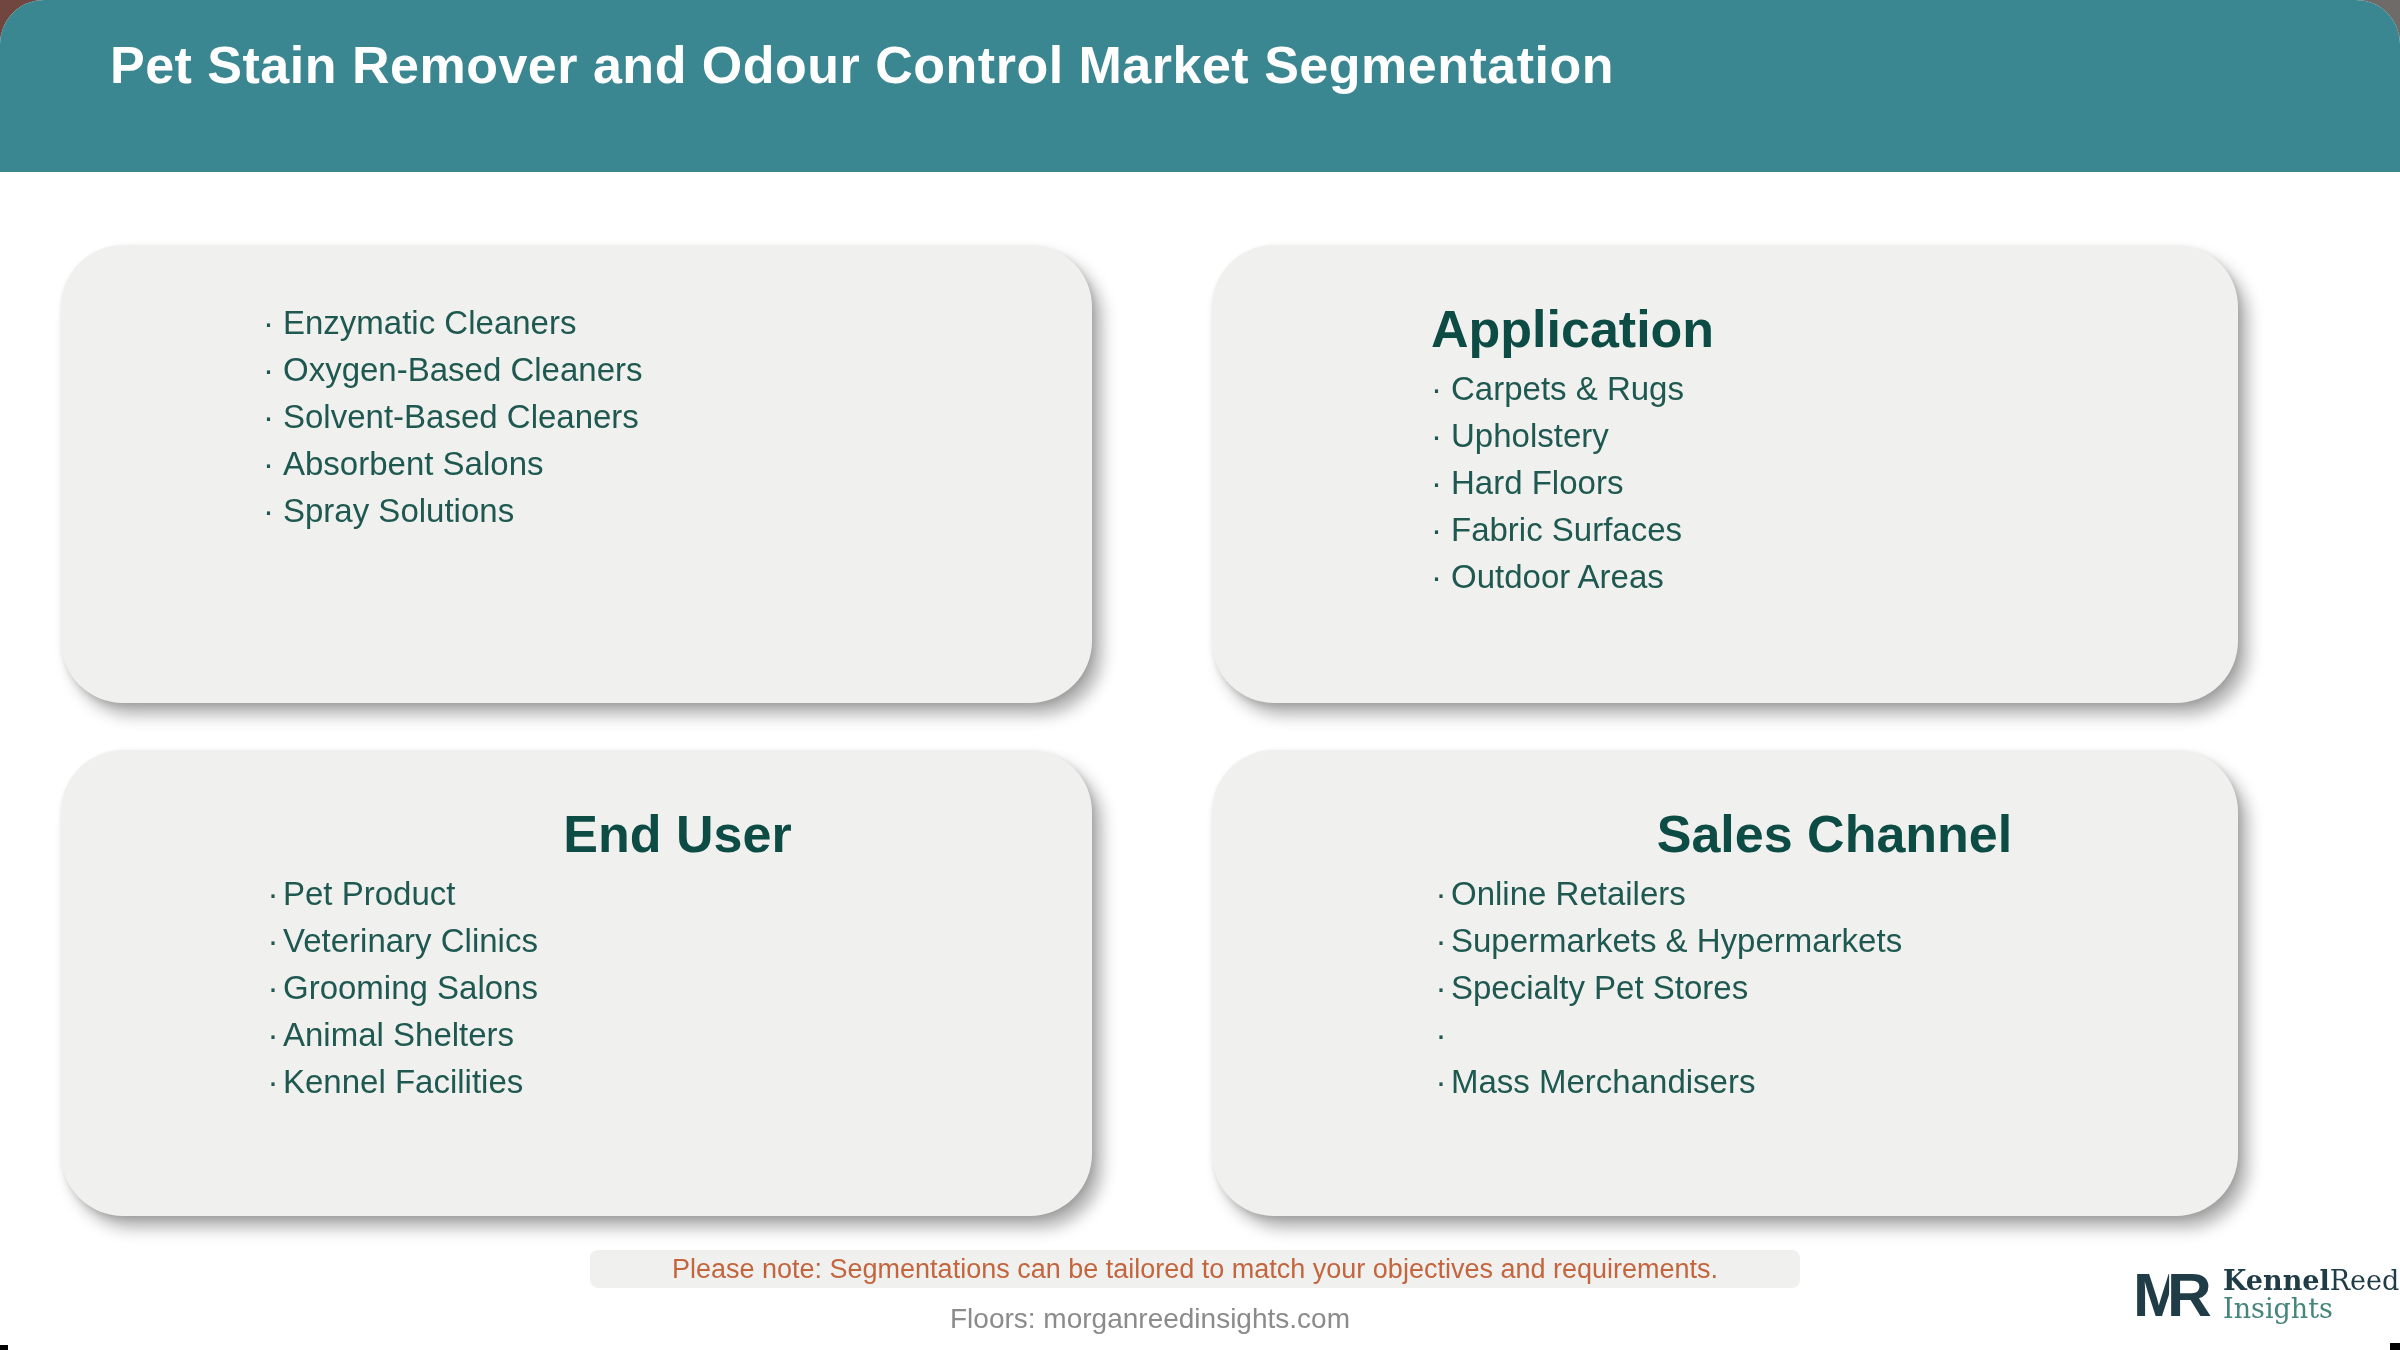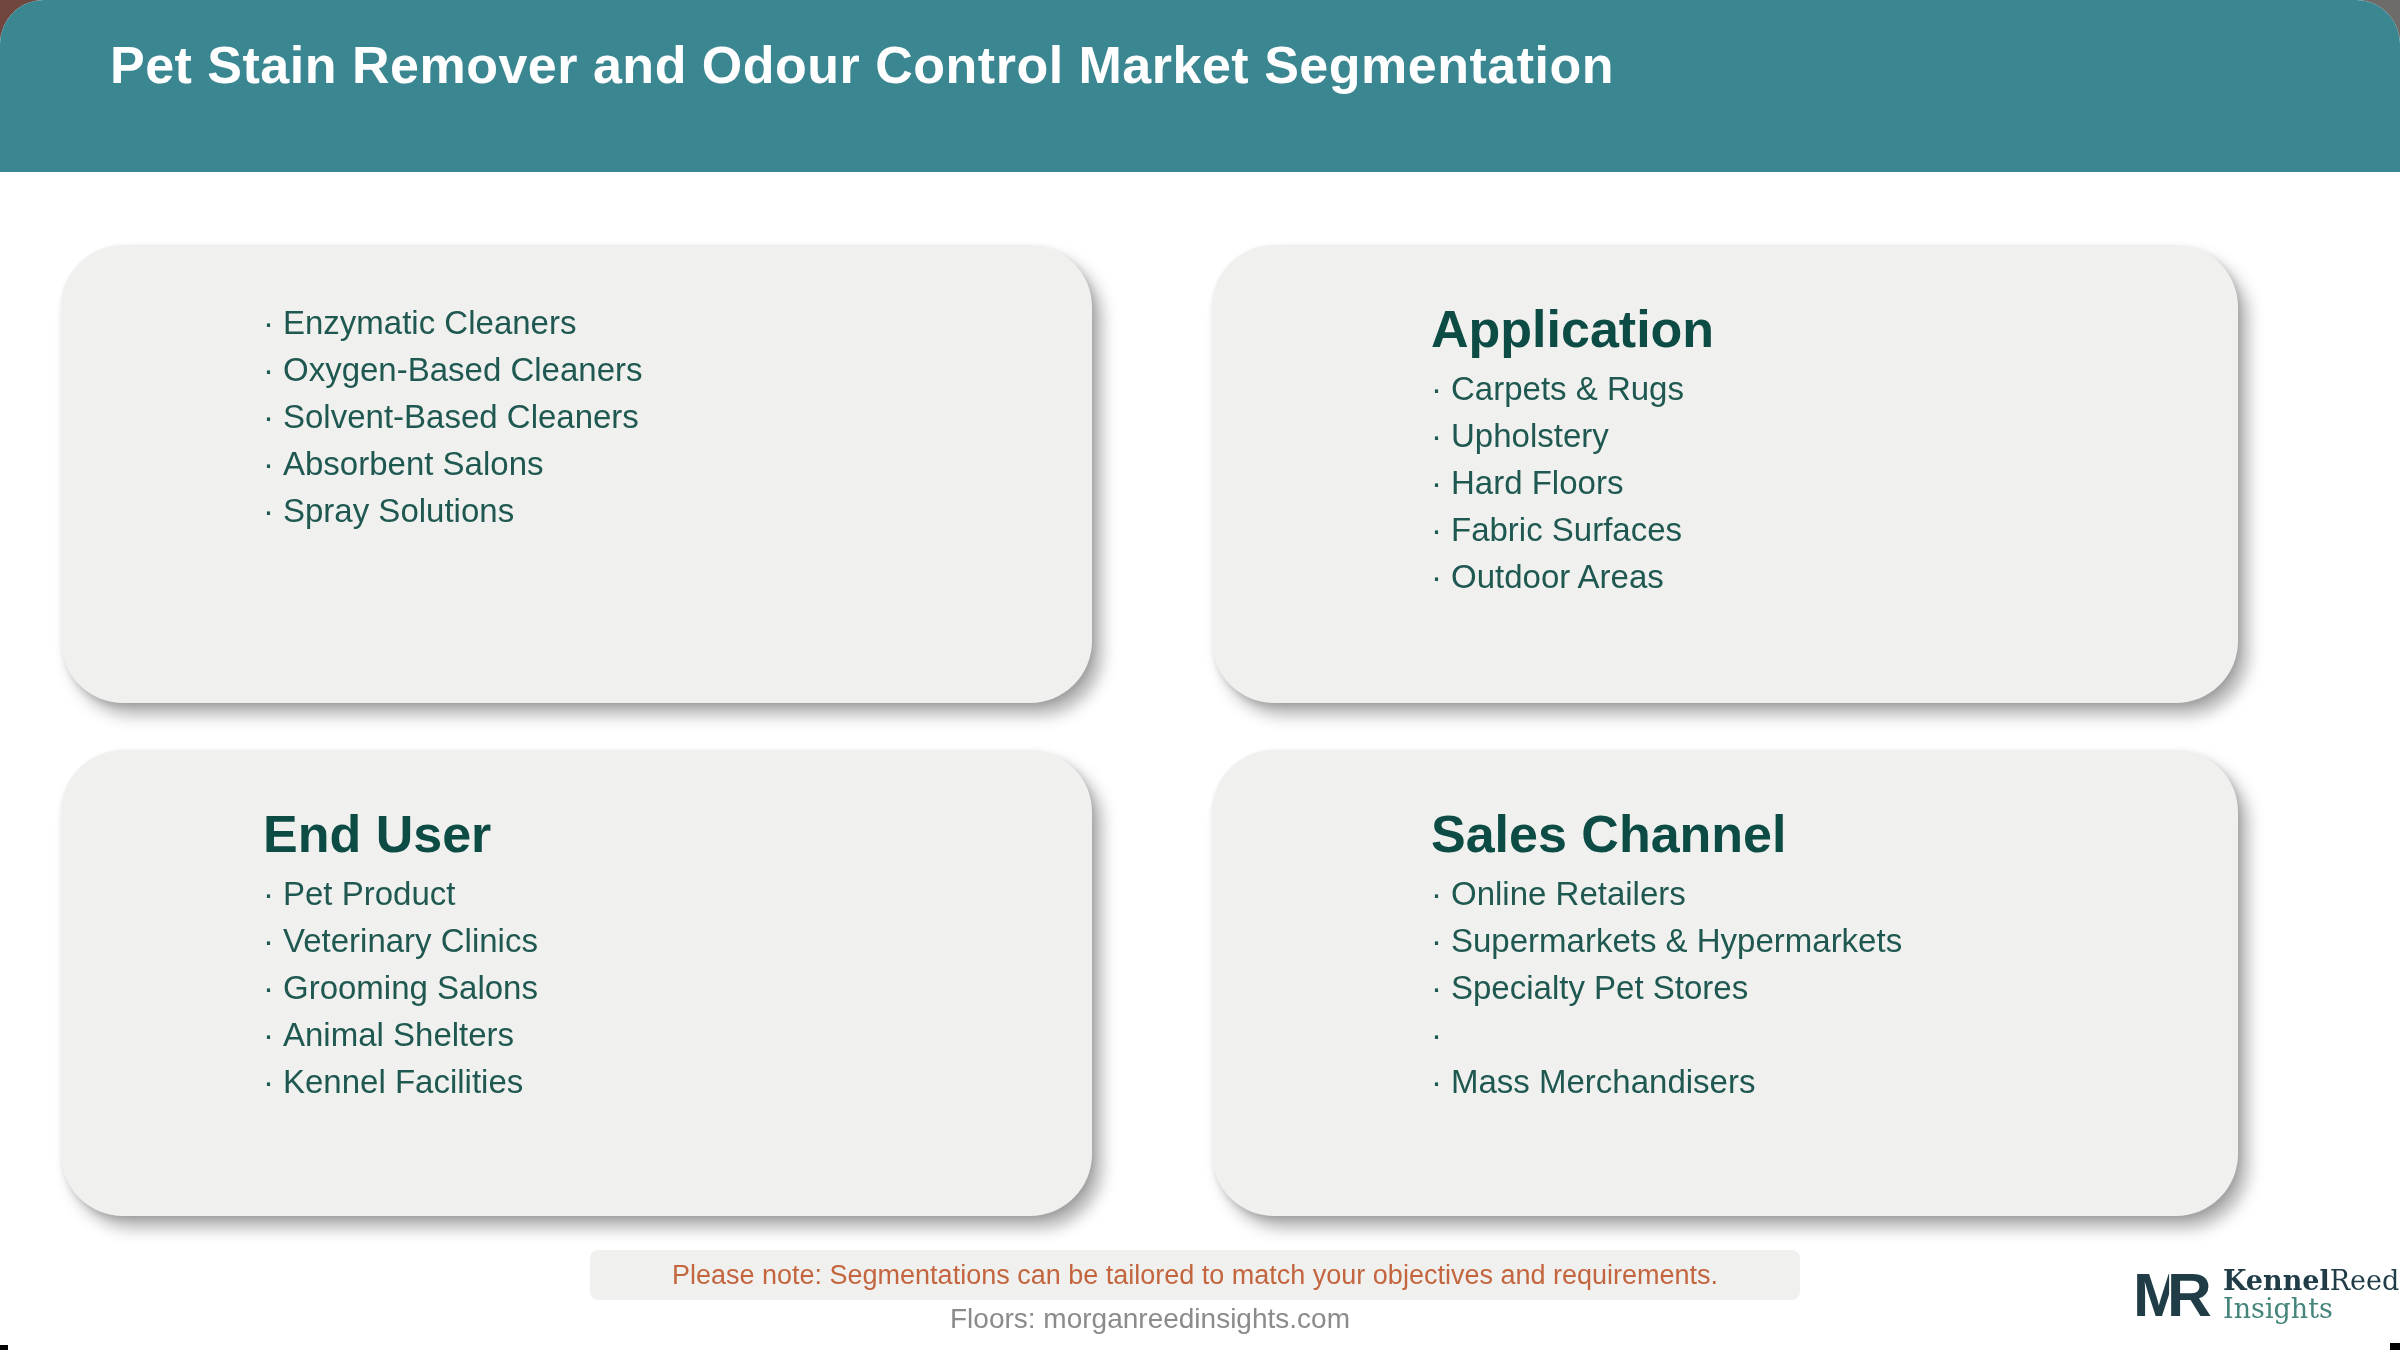--- a/index.html
+++ b/index.html
@@ -41,21 +41,21 @@
     position: absolute;
     background: var(--color-card-bg, #f0f0ee);
     border-radius: 62px;
     box-shadow: 10px 12px 16px rgba(0,0,0,0.30), 2px 3px 6px rgba(0,0,0,0.12);
     box-sizing: border-box;
     padding-top: 54px;
   }
   .card.col-left  { left: 61px;  width: 1031px; padding-left: 202px; }
   .card.col-right { left: 1212px; width: 1026px; padding-left: 219px; }
   .card.row-top    { top: 245px; height: 458px; }
-  .card.row-bottom { top: 750px; height: 466px; }
+  .card.row-bottom { top: 750px; height: 466px; text-align: center; }
   .card h2 {
     margin: 0 0 6px 0;
     font-size: 52px;
     line-height: 60px;
     font-weight: 700;
     color: var(--color-card-title, #0d4b45);
   }
   .card ul {
     margin: 0;
     padding: 0;
@@ -71,21 +71,21 @@
   .card li .bullet {
     display: inline-block;
     width: 20px;
     flex: 0 0 20px;
   }
   .note-pill {
     position: absolute;
     left: 590px;
     top: 1250px;
     width: 1210px;
-    height: 50px;
+    height: 38px;
     background: var(--color-note-bg, #f0f0ee);
     border-radius: 8px;
     display: flex;
     align-items: center;
     justify-content: center;
     font-size: 27px;
     color: var(--color-note-text, #c3653e);
   }
   .source-line {
     position: absolute;

